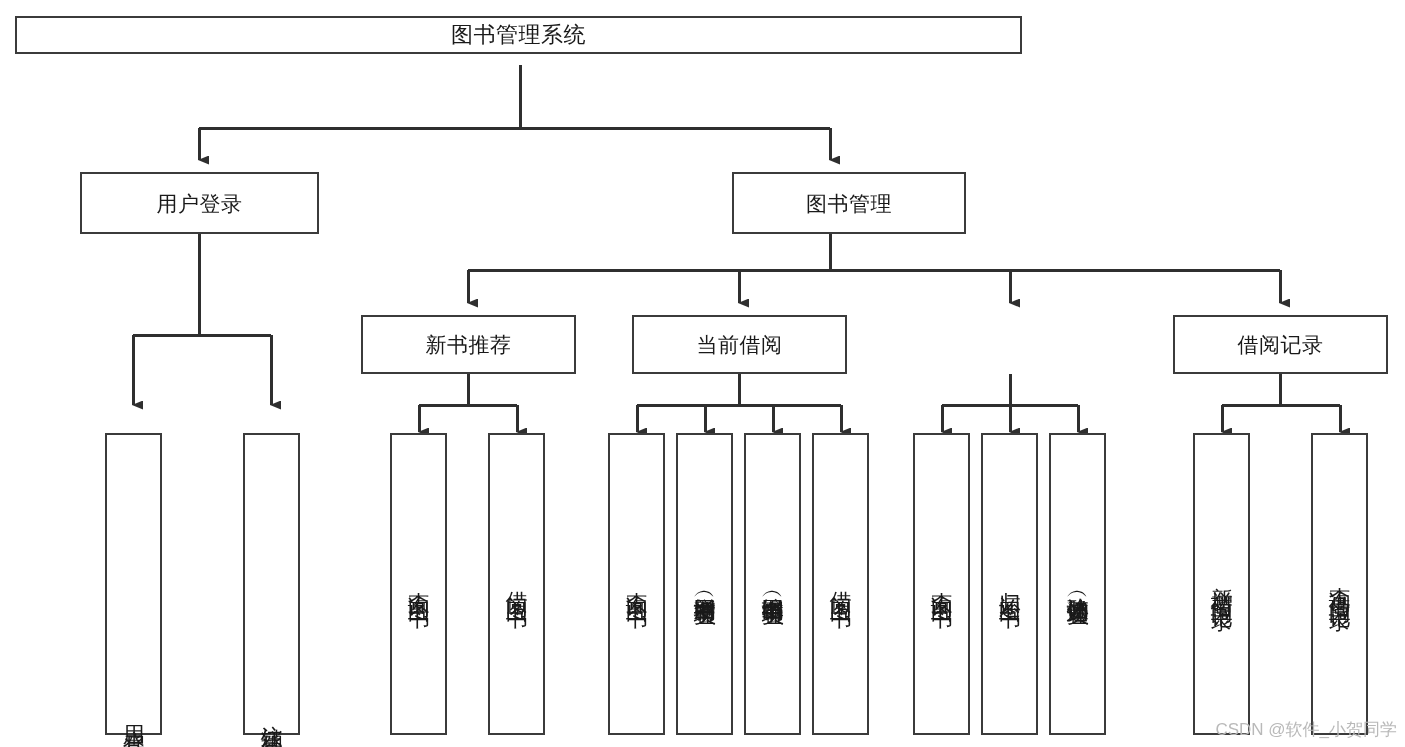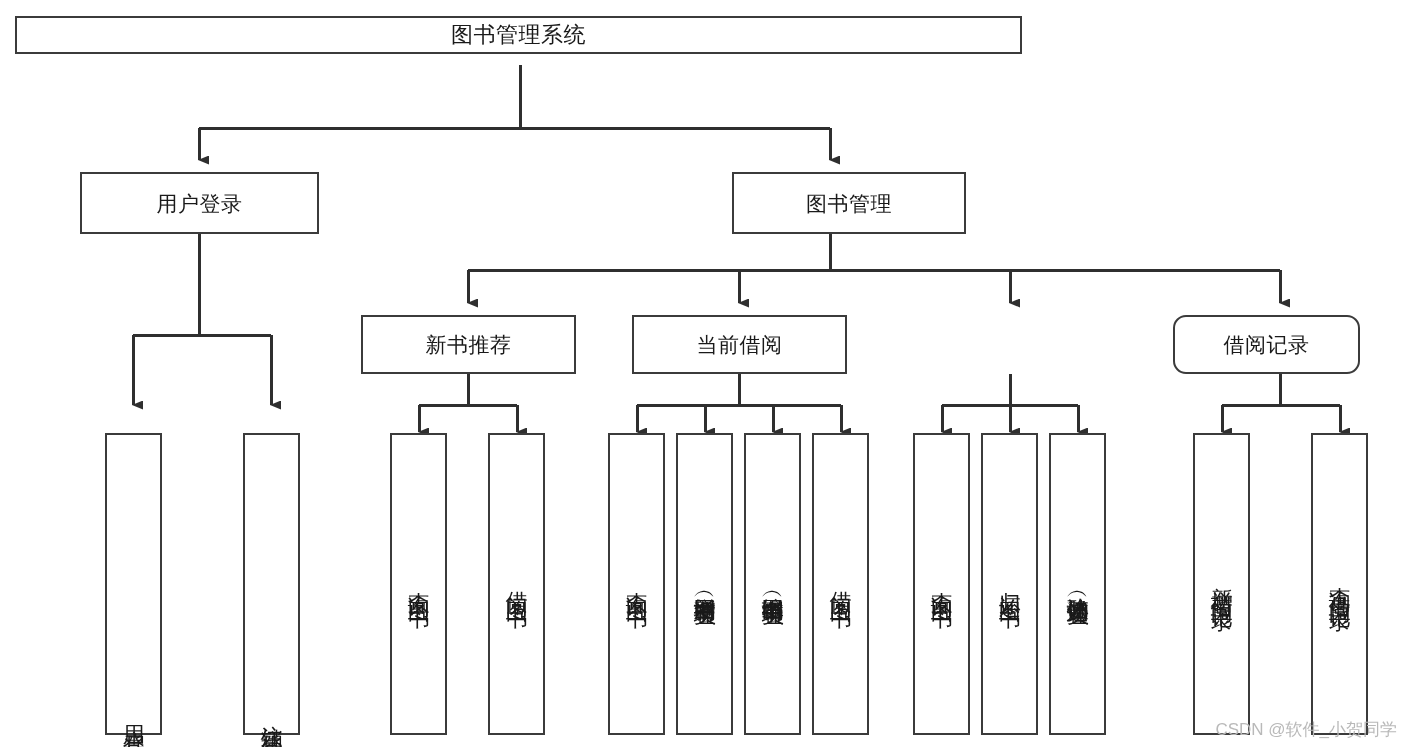--- a/index.html
+++ b/index.html
@@ -145,21 +145,21 @@
   <div class="node horiz" style="left:712px; top:172px; width:234px; height:62px;margin-left:20px;">
     <span class="node-label">图书管理</span>
   </div>
 
   <div class="node horiz" style="left:361px; top:315px; width:215px; height:59px;align-items:center;">
     <span class="node-label">新书推荐</span>
   </div>
   <div class="node horiz" style="left:632px; top:315px; width:215px; height:59px;">
     <span class="node-label">当前借阅</span>
   </div>
-  <div class="node horiz" style="left:1173px; top:315px; width:187px; height:59px;border-radius:13px;">
+  <div class="node horiz" style="left:1173px; top:315px; width:215px; height:59px;">
     <span class="node-label">借阅记录</span>
   </div>
 
   <div class="node vert align-bottom" style="left:105px; top:433px; width:57px; height:302px;">
     <span class="node-label">用户登录</span>
   </div>
   <div class="node vert align-bottom" style="left:243px; top:433px; width:57px; height:302px;">
     <span class="node-label">注销登录</span>
   </div>
 

